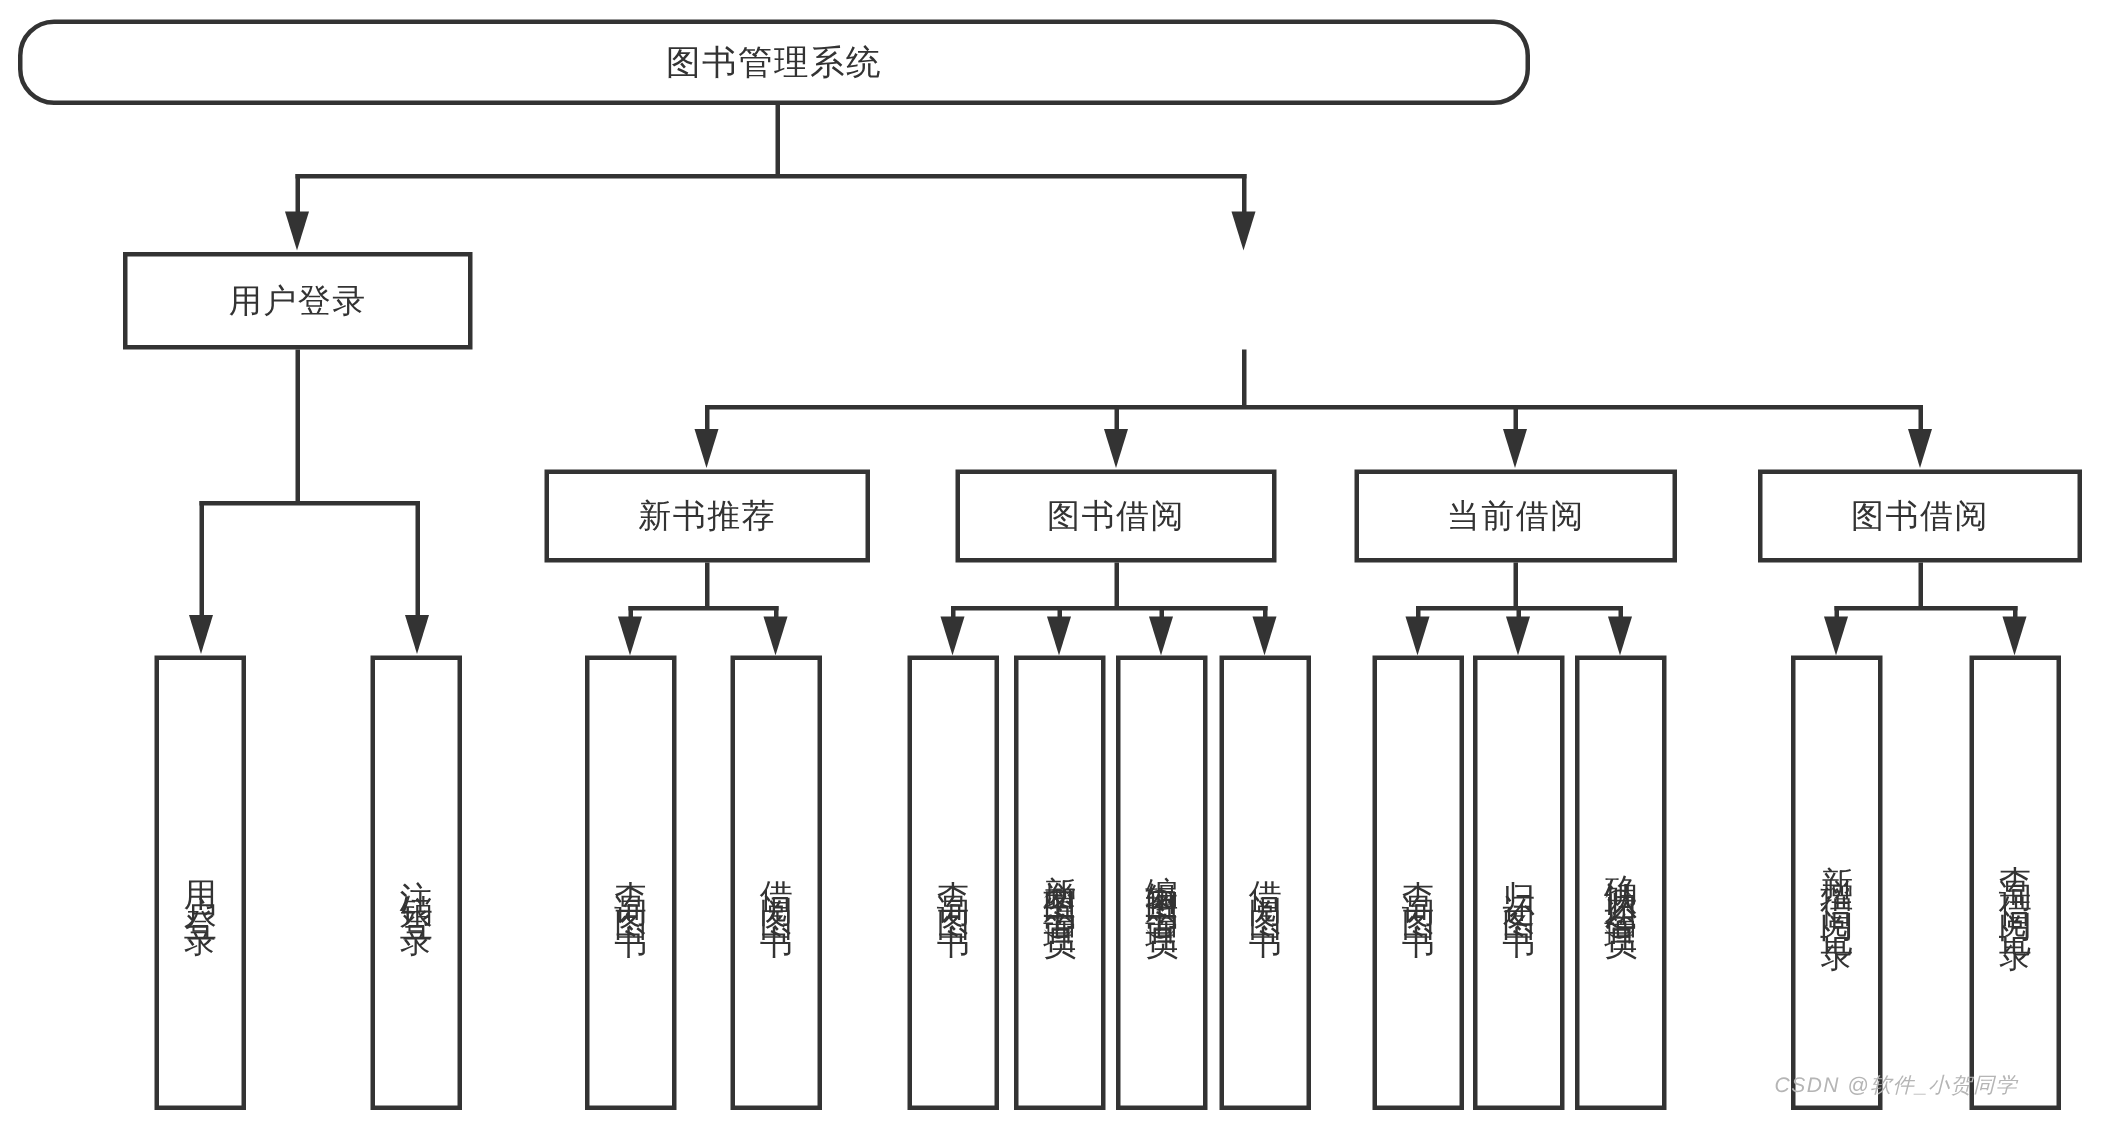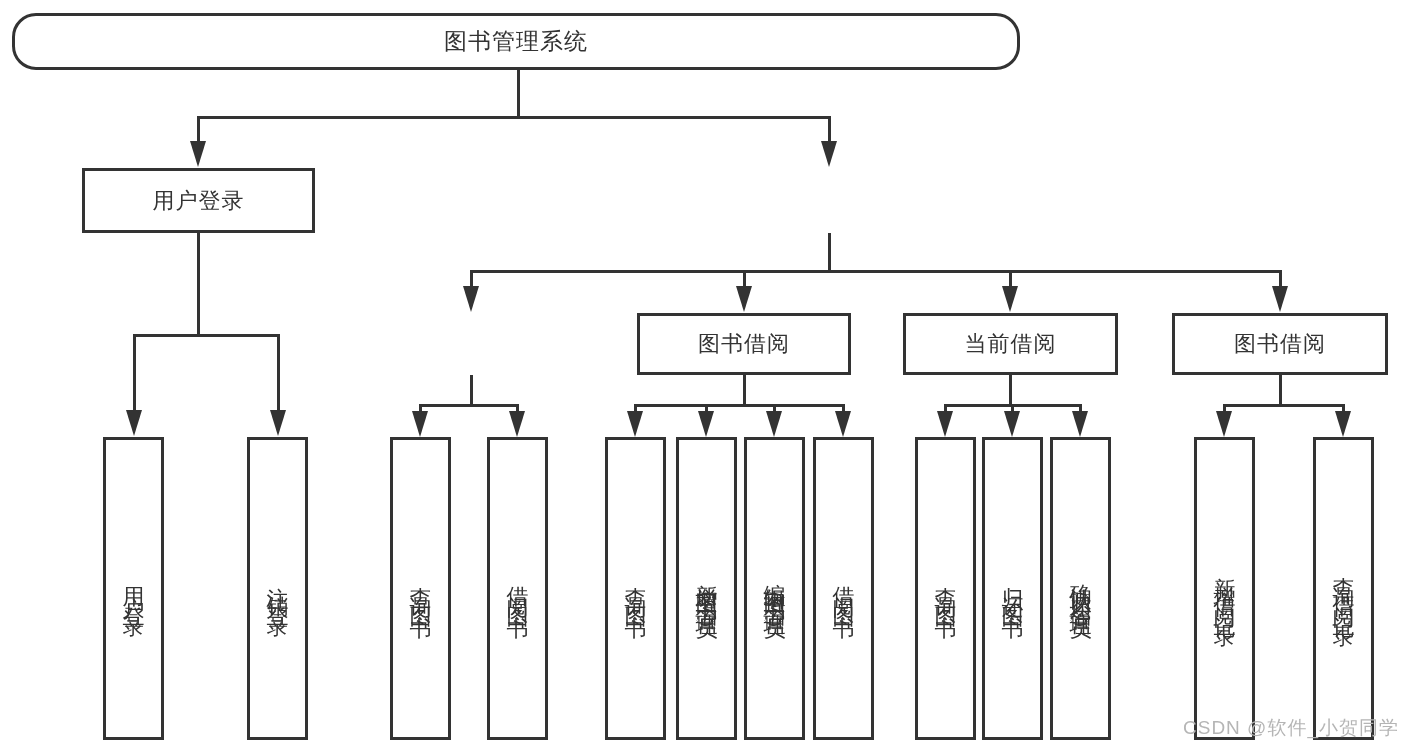--- a/index.html
+++ b/index.html
@@ -51,25 +51,26 @@
   .arrow{
     position:absolute;
     width:0;height:0;
     border-left:8px solid transparent;
     border-right:8px solid transparent;
     border-top:26px solid var(--line);
   }
   .watermark{
     position:absolute;
     left:1183px;top:715px;
-    font-size:19px;
+    font-size:14px;
     color:var(--watermark);
     letter-spacing:1px;
     white-space:nowrap;
     z-index:5;
+    font-style:italic;
   }
 </style>
 </head>
 <body>
 
 <div class="stage">
 
   <div class="node node-h node-root" style="left:12px;top:13px;width:1008px;height:57px;border-radius:24px;">
     <span class="lbl">图书管理系统</span>
   </div>
@@ -96,20 +97,23 @@
   <div class="hline" style="left:471px;top:270px;width:811px;"></div>
   <div class="vline" style="left:470px;top:270px;height:18px;"></div>
   <div class="arrow" style="left:463px;top:286px;"></div>
   <div class="vline" style="left:743px;top:270px;height:18px;"></div>
   <div class="arrow" style="left:736px;top:286px;"></div>
   <div class="vline" style="left:1009px;top:270px;height:18px;"></div>
   <div class="arrow" style="left:1002px;top:286px;"></div>
   <div class="vline" style="left:1279px;top:270px;height:18px;"></div>
   <div class="arrow" style="left:1272px;top:286px;"></div>
 
+  <div class="node node-h" style="left:363px;top:313px;width:217px;height:62px;">
+    <span class="lbl">新书推荐</span>
+  </div>
   <div class="node node-h" style="left:637px;top:313px;width:214px;height:62px;">
     <span class="lbl">图书借阅</span>
   </div>
   <div class="node node-h" style="left:903px;top:313px;width:215px;height:62px;">
     <span class="lbl">当前借阅</span>
   </div>
   <div class="node node-h" style="left:1172px;top:313px;width:216px;height:62px;">
     <span class="lbl">图书借阅</span>
   </div>
 

